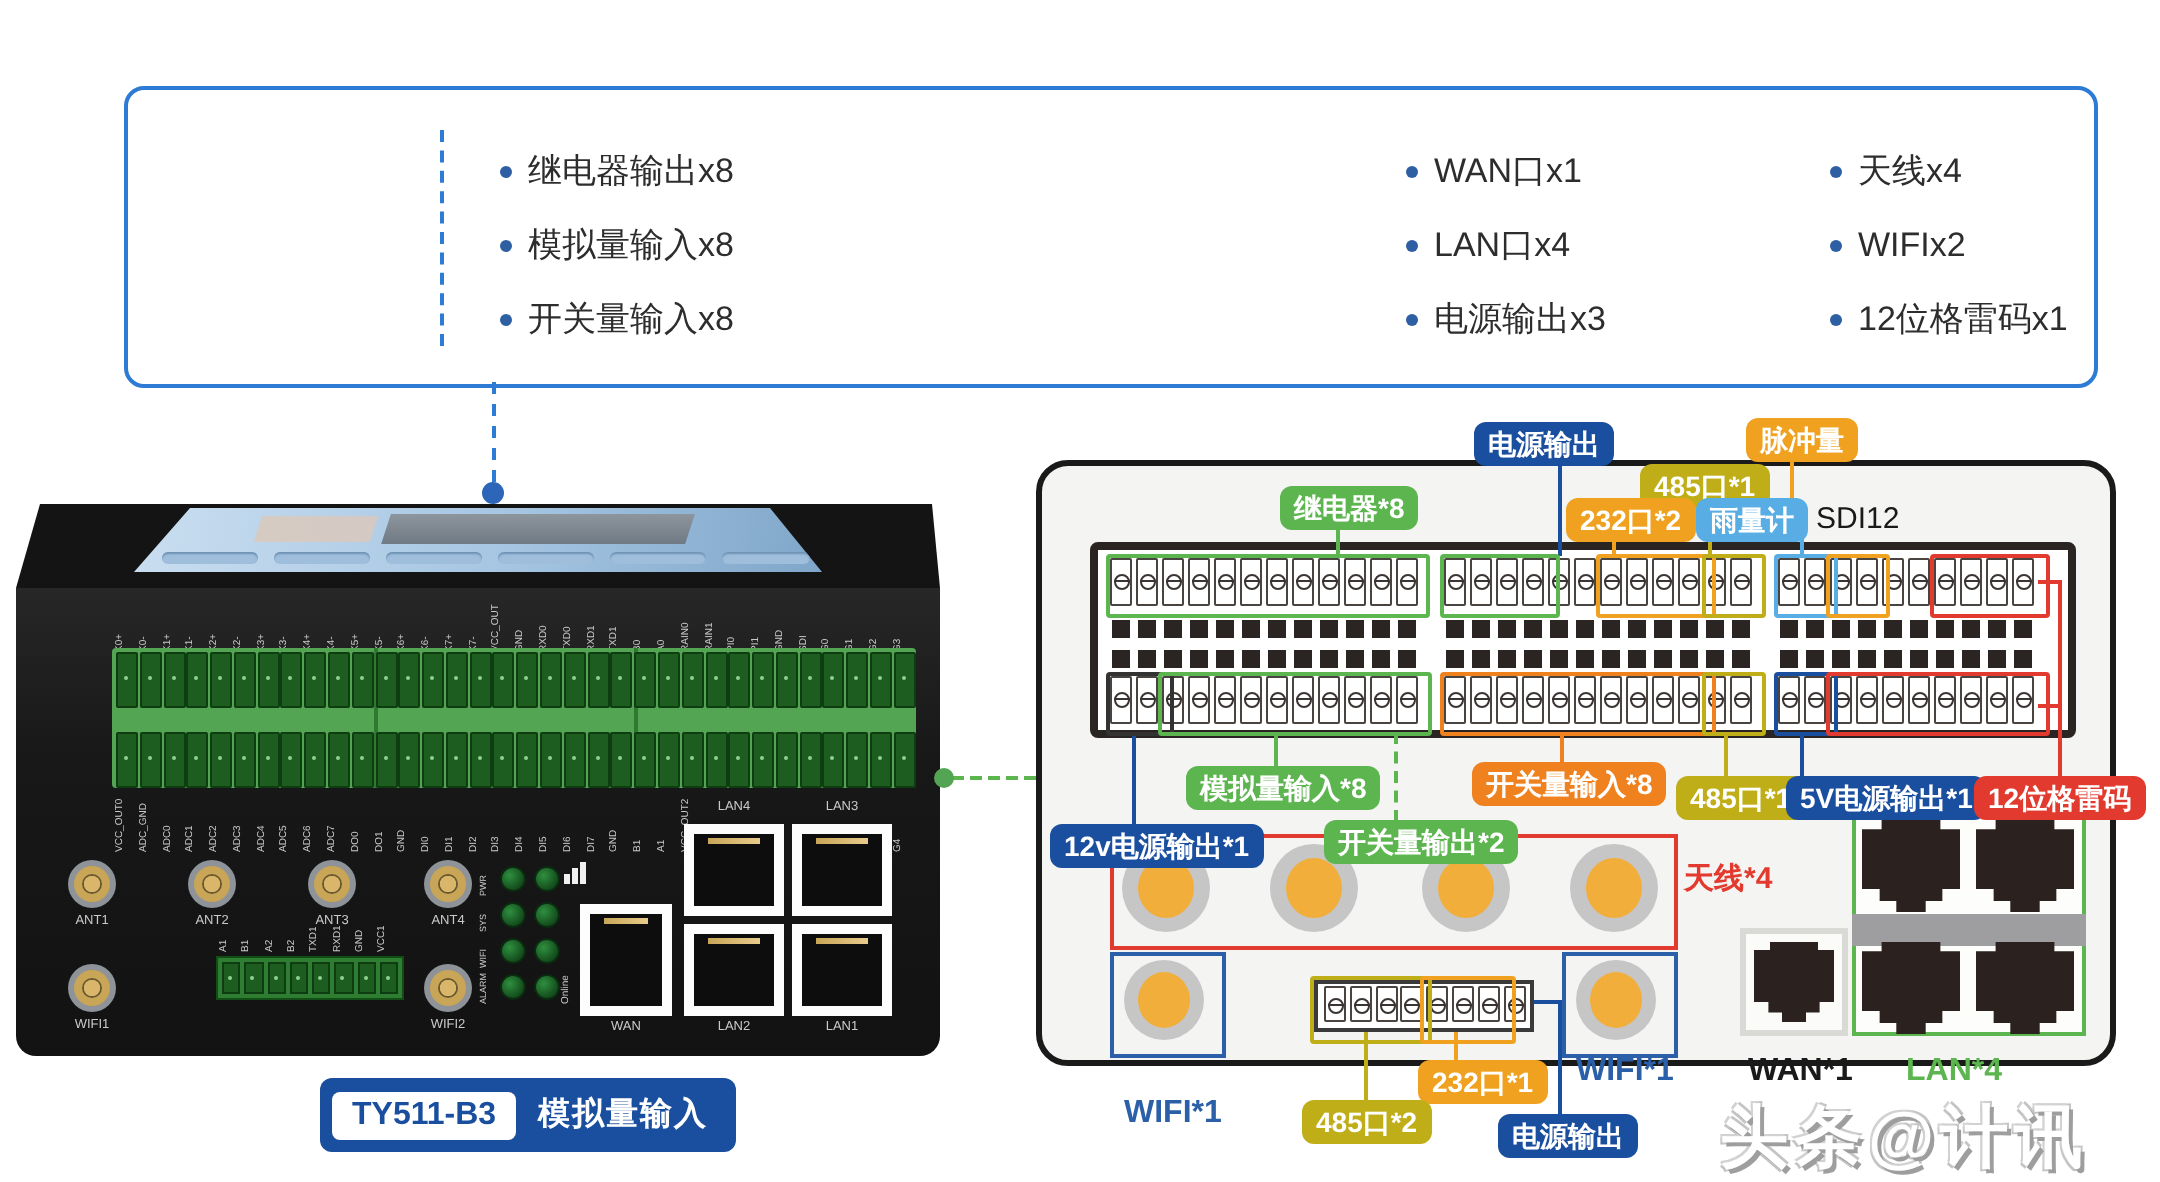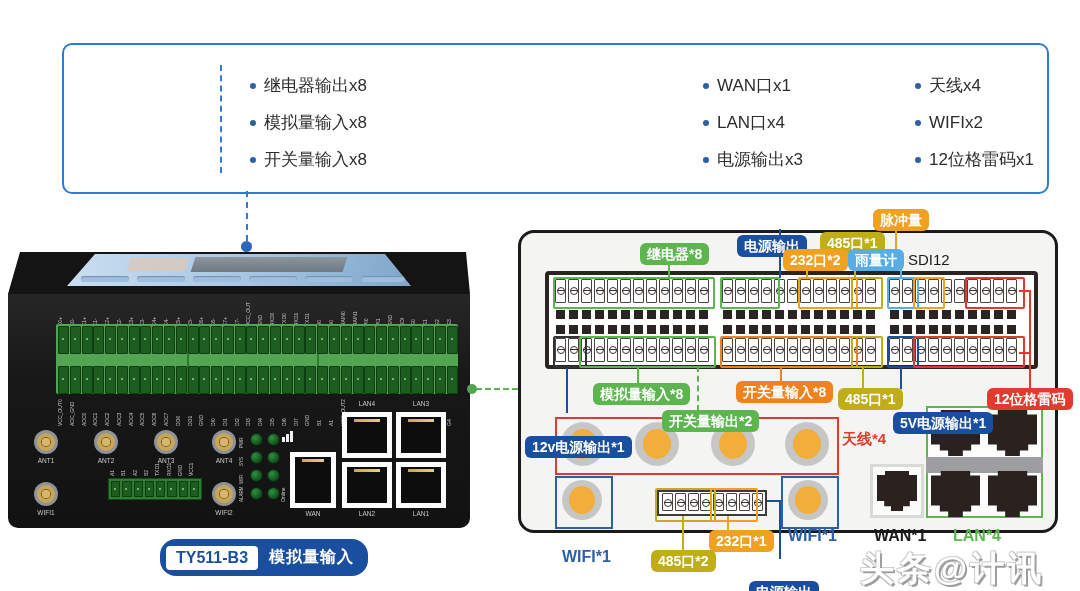--- a/index.html
+++ b/index.html
@@ -47,30 +47,30 @@
   .sma::after{content:'';position:absolute;left:8px;top:8px;width:8px;height:8px;border-radius:50%;background:#E8CC8C;box-shadow:inset 0 0 0 6px #D9B66A, 0 0 0 1px #6b5a2e;}
   .dtext{position:absolute;font-size:6.5px;color:#C9C9C9;width:40px;text-align:center;}
   .scell{flex:1;background:#1D5E20;border:1px solid #0E3D12;position:relative;}
   .scell::after{content:'';position:absolute;left:30%;top:40%;width:2px;height:2px;background:#8FD18F;border-radius:50%;}
   .led{position:absolute;width:11px;height:11px;border-radius:50%;background:radial-gradient(circle at 35% 35%,#2F8F3F,#134D1C 70%);box-shadow:0 0 0 1px #0A2B10;}
   .sigbar{position:absolute;background:#F0F0F0;}
   .dport{position:absolute;background:#FDFDFD;}
   .dport .opening{position:absolute;background:#0D0D0D;}
   .dport .pins{position:absolute;height:3px;background:linear-gradient(90deg,#C9A557,#E8CC8C);}
   
-  #model-badge{position:absolute;left:160px;top:539px;height:37px;background:#1A4E9E;border-radius:16px;
+  #model-badge{position:absolute;left:160px;top:539px;height:37px;background:#1A4E9E;border-radius:6px;
                display:flex;align-items:center;padding:0 14px 0 6px;gap:11px;box-sizing:border-box;}
   #model-chip{background:#fff;border-radius:4px;padding:3px 10px;color:#1A4E9E;font-weight:bold;font-size:16px;}
   #model-name{color:#fff;font-weight:bold;font-size:16px;letter-spacing:1px;}
   
   #diagram{position:absolute;left:518px;top:230px;width:540px;height:303px;background:#F4F4F2;
            border:3px solid #1A1A1A;border-radius:16px;box-sizing:border-box;}
   .badge{position:absolute;z-index:4;color:#fff;font-weight:bold;font-size:14px;line-height:1;
          padding:4px 7px;border-radius:6px;white-space:nowrap;}
-  .navy{background:#1A4E9E;margin-top:24px;} .green{background:#5CB54E;} .orange{background:#F0811F;}
+  .navy{background:#1A4E9E;} .green{background:#5CB54E;} .orange{background:#F0811F;}
   .amber{background:#EFA11F;} .olive{background:#BFAE17;} .lblue{background:#57ADE4;} .red{background:#E23A2E;}
   .dlabel{position:absolute;font-weight:bold;font-size:15px;z-index:4;white-space:nowrap;}
   .ln{position:absolute;z-index:2;}
   .grp{position:absolute;z-index:3;border:2px solid;border-radius:2px;background:transparent;}
   #panel{position:absolute;left:24px;top:38px;width:493px;height:98px;border:4px solid #2A2423;
          border-radius:4px;background:#fff;box-sizing:border-box;z-index:1;}
   #panel-cells{position:absolute;left:0;top:0;width:485px;height:90px;}
   .tcell{position:absolute;width:11px;height:24px;background:#fff;border:1.5px solid #4A4441;
          border-radius:1px;box-sizing:border-box;}
   .screw{position:absolute;left:1px;top:7px;width:6px;height:6px;border:1.2px solid #3A3433;border-radius:50%;}

